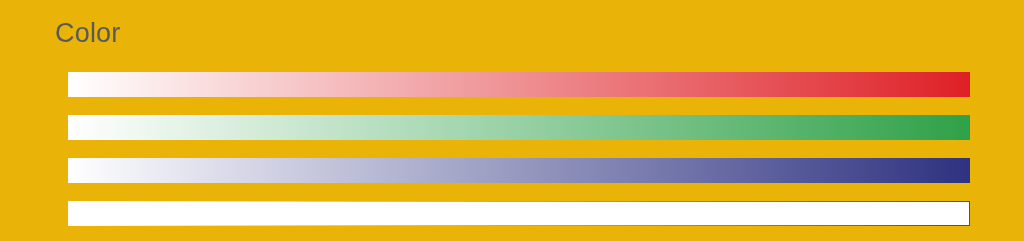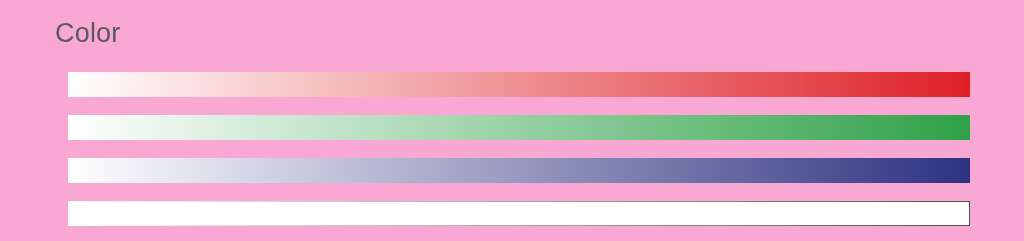--- a/index.html
+++ b/index.html
@@ -73,21 +73,21 @@
   }
   .ramp-outline .outline-fill {
     width: 100%;
     height: 100%;
     background: #ffffff;
   }
 </style>
 </head>
 <body style="background: rgb(255, 255, 255);">
 
-<div class="page" style="background: #f9a8d4;">
+<div class="page" style="background: #eab308;">
 
   <div class="section-title" style="color: rgb(88, 89, 91);">Color</div>
 
   <div class="swatch-stack">
 
     <div class="swatch-row">
       <div class="ramp" style="background: linear-gradient(to right, rgb(255, 255, 255) 0%, rgb(222, 32, 38) 100%);"></div>
     </div>
 
     <div class="swatch-row">

